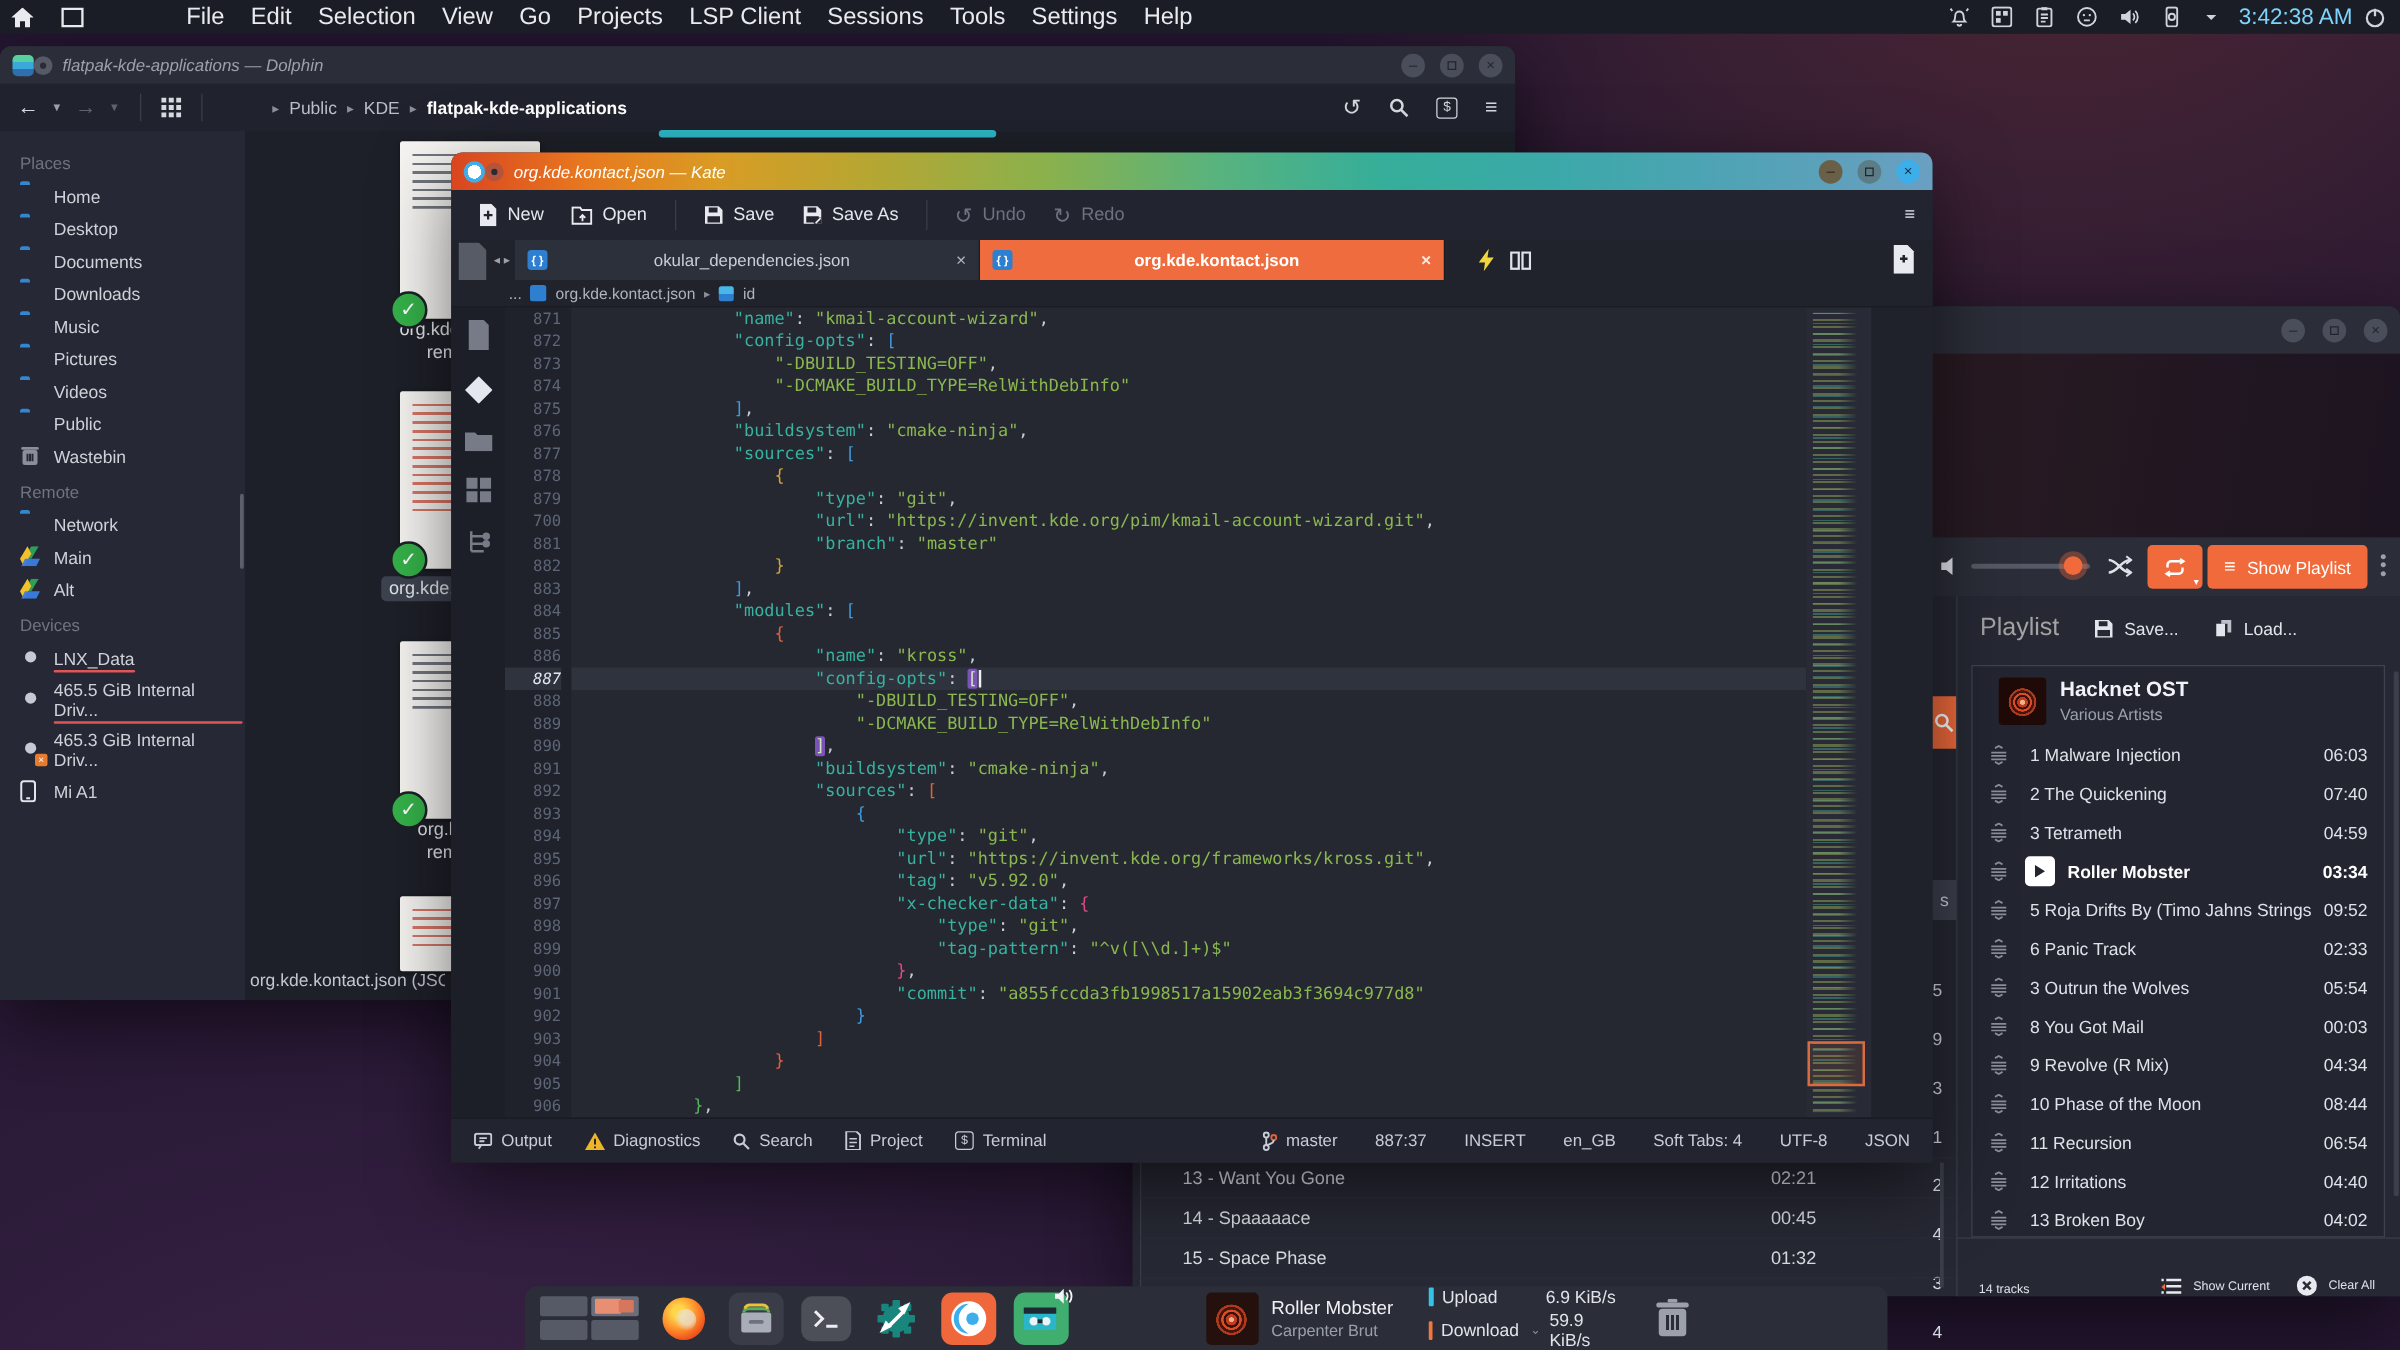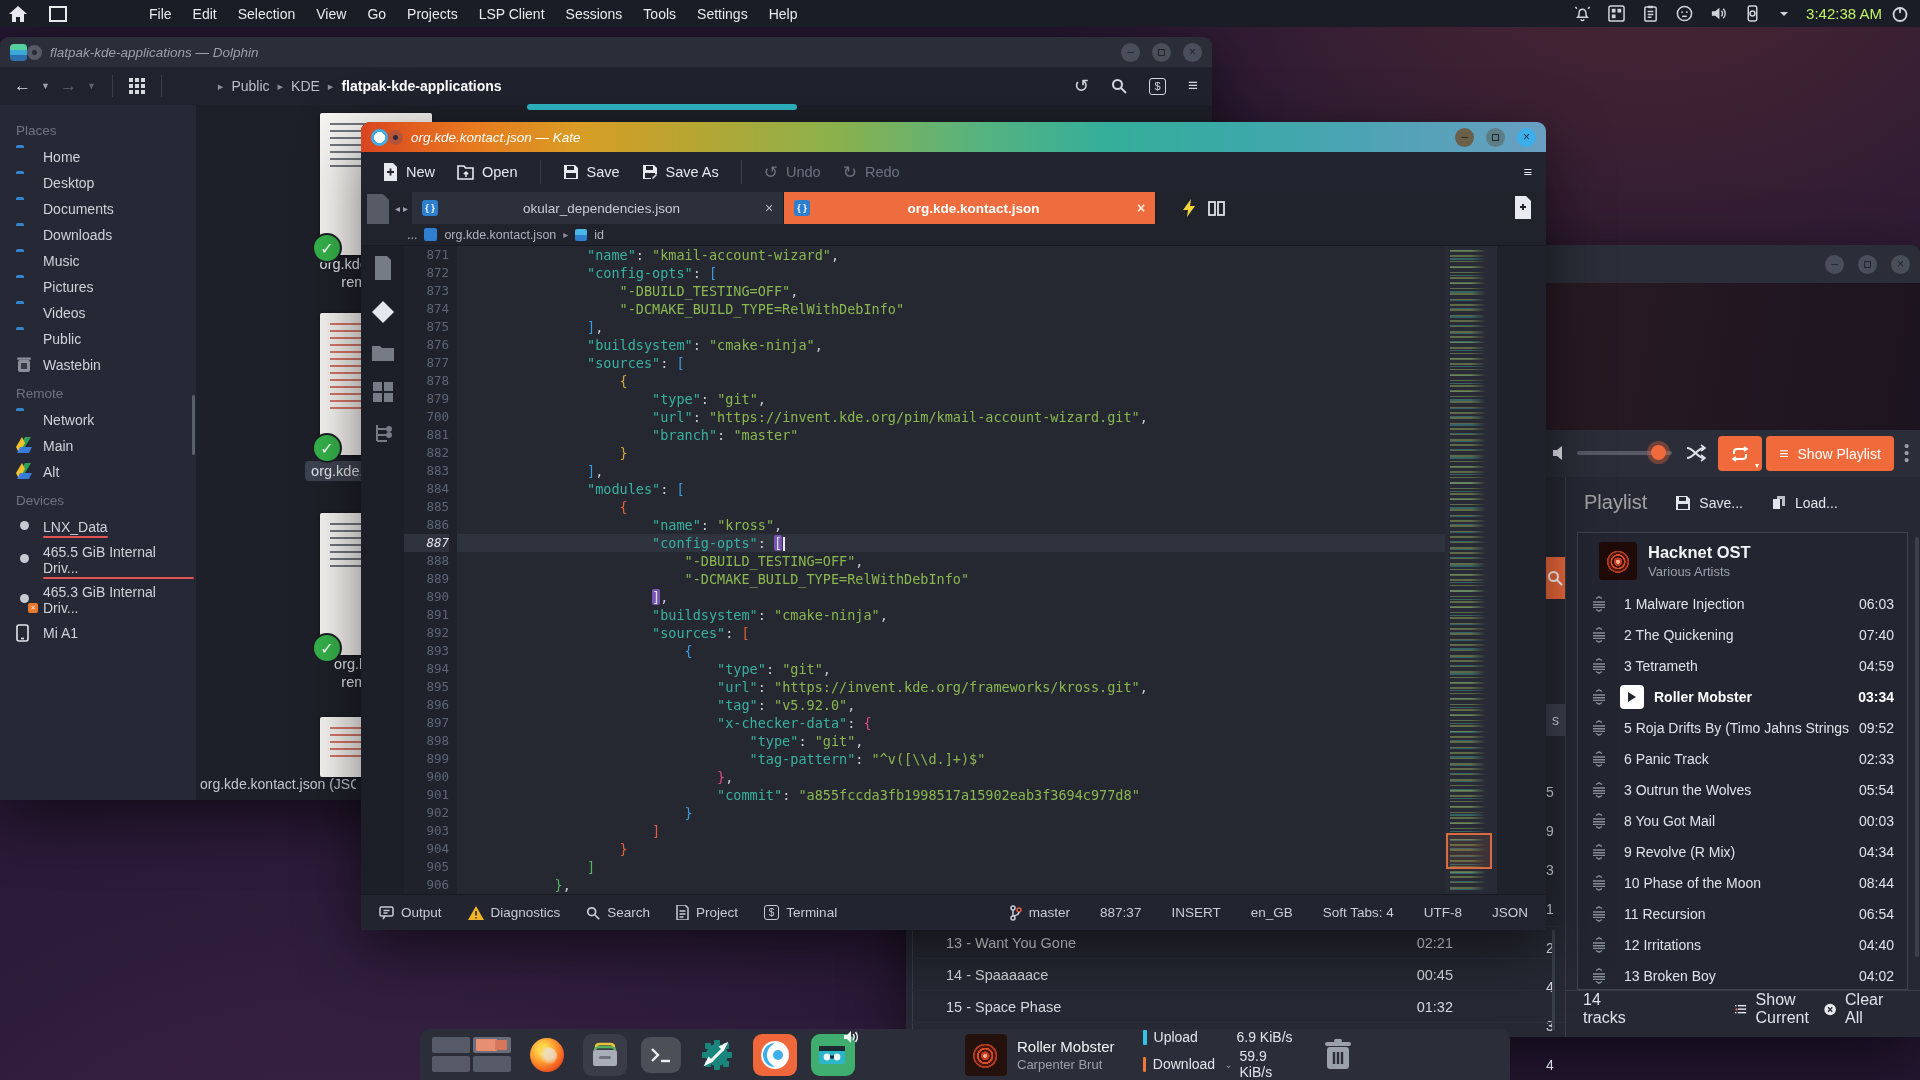--- a/index.html
+++ b/index.html
@@ -10,26 +10,26 @@
       radial-gradient(ellipse 900px 700px at 86% -8%, #4a2533 0%, #3a2033 34%, rgba(40,22,48,0) 68%),
       radial-gradient(ellipse 1200px 900px at 115% 55%, #33203f 0%, rgba(40,22,48,0) 60%),
       radial-gradient(ellipse 1400px 1000px at 18% 118%, #3c2449 0%, #2b1a38 45%, rgba(34,20,44,0) 75%),
       radial-gradient(ellipse 2400px 1600px at 50% 160%, #241631 0%, rgba(30,18,40,0) 70%),
       #241631; }
   .abs { position:absolute; }
   svg { display:block; }
 
   
   #top-panel { left:0; top:0; width:1920px; height:27px; background:#1b1d26; display:flex; align-items:center; z-index:50; }
-  #top-panel .menus { display:flex; gap:21px; margin-left:82px; font-size:14px; color:#e8eaee; }
+  #top-panel .menus { display:flex; gap:21px; margin-left:82px; font-size:19px; color:#e8eaee; }
   #top-panel .menus span { cursor:default; }
   #top-panel .spacer { flex:1; }
   .tray { display:flex; align-items:center; gap:17px; margin-right:10px; color:#cfd3da; }
   .tray .ticon { width:17px; height:17px; }
-  #clock { font-size:15px; color:#bef264; margin:0 10px 0 6px; }
+  #clock { font-size:18px; color:#7dd3fc; margin:0 10px 0 6px; }
 
   
   .window { position:absolute; border-radius:9px 9px 0 0; box-shadow:0 18px 60px rgba(0,0,0,.55); }
   .titlebar { height:30px; display:flex; align-items:center; padding:0 10px; border-radius:9px 9px 0 0; }
   .titlebar .wtitle { font-style:italic; font-size:13.5px; margin-left:8px; }
   .winbtns { margin-left:auto; display:flex; gap:12px; align-items:center; }
   .wbtn { width:19px; height:19px; border-radius:50%; background:#4a4e5b; color:#23252e; font-size:12px;
           display:flex; align-items:center; justify-content:center; line-height:1; }
   .wbtn .sq { width:7px; height:7px; border:1.6px solid #23252e; }
   .appico { width:17px; height:17px; border-radius:4px; }
@@ -150,21 +150,21 @@
   #pl-art { width:38px; height:38px; border-radius:3px;
     background:radial-gradient(circle at 50% 52%, #f0b088 0 7%, #c23c1f 8% 15%, #38100c 16% 21%, #d94f25 22% 27%, #471410 28% 34%, #b03a1c 35% 40%, #200a08 41% 100%); }
   #pl-album .at { font-size:16.5px; font-weight:bold; color:#f2f3f6; }
   #pl-album .aa { font-size:13px; color:#9aa0ad; margin-top:2px; }
   .trk { display:flex; align-items:center; height:31px; padding:0 13px 0 14px; font-size:14px; color:#dfe2e8; }
   .trk .drag { color:#8a8f9c; margin-right:18px; }
   .trk .tt { flex:1; white-space:nowrap; overflow:hidden; }
   .trk .td { margin-left:8px; }
   .trk.playing .tt, .trk.playing .td { font-weight:bold; color:#fff; }
   .playbtn { width:24px; height:24px; background:#fff; border-radius:4px; margin:0 10px 0 -4px; display:flex; align-items:center; justify-content:center; }
-  #pl-footer { position:absolute; left:0; right:0; bottom:0; height:47px; display:flex; align-items:flex-start; padding:0 32px 0 17px; font-size:16px; color:#dfe2e8; border-top:1px solid #3a3e4a; }
+  #pl-footer { position:absolute; left:0; right:0; bottom:0; height:47px; display:flex; align-items:flex-end; padding:0 20px 0 17px; font-size:10px; color:#dfe2e8; border-top:1px solid #3a3e4a; }
   #pl-footer .fbtn { display:flex; align-items:center; gap:9px; }
   #pl-footer .fbtn.sc { margin-left:105px; }
   #pl-footer .fbtn.ca { margin-left:auto; }
   #pl-scroll { position:absolute; right:1px; top:60px; width:4px; height:420px; background:#3c404d; border-radius:2px; }
 
   
   #bg-list { position:absolute; left:6px; top:681px; width:653px; }
   .bgrow { display:flex; height:32px; align-items:center; font-size:14.5px; color:#d7dae0; border-top:1px solid #2a2d3a; padding:0 0 0 34px; }
   .bgrow .bd { margin-left:auto; margin-right:112px; }
   .bgrow.partial { color:transparent; }

